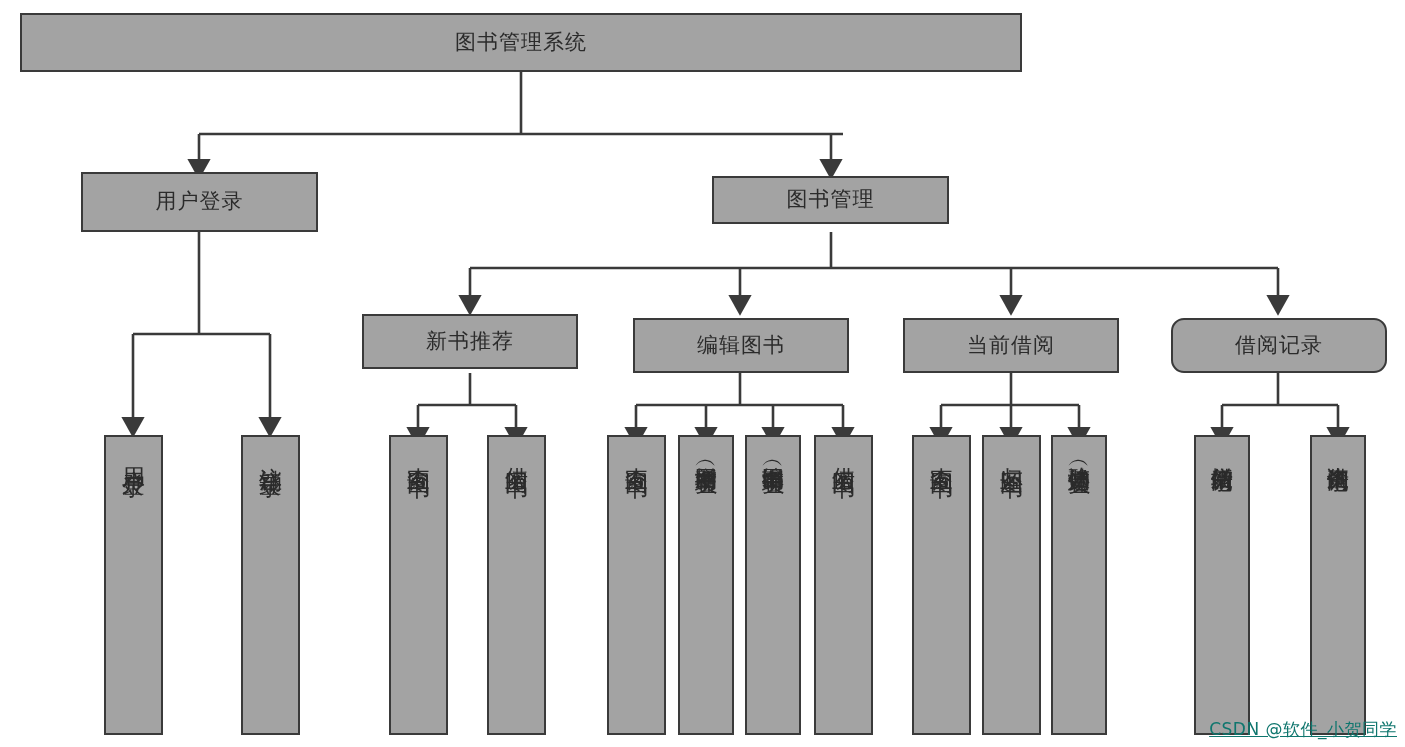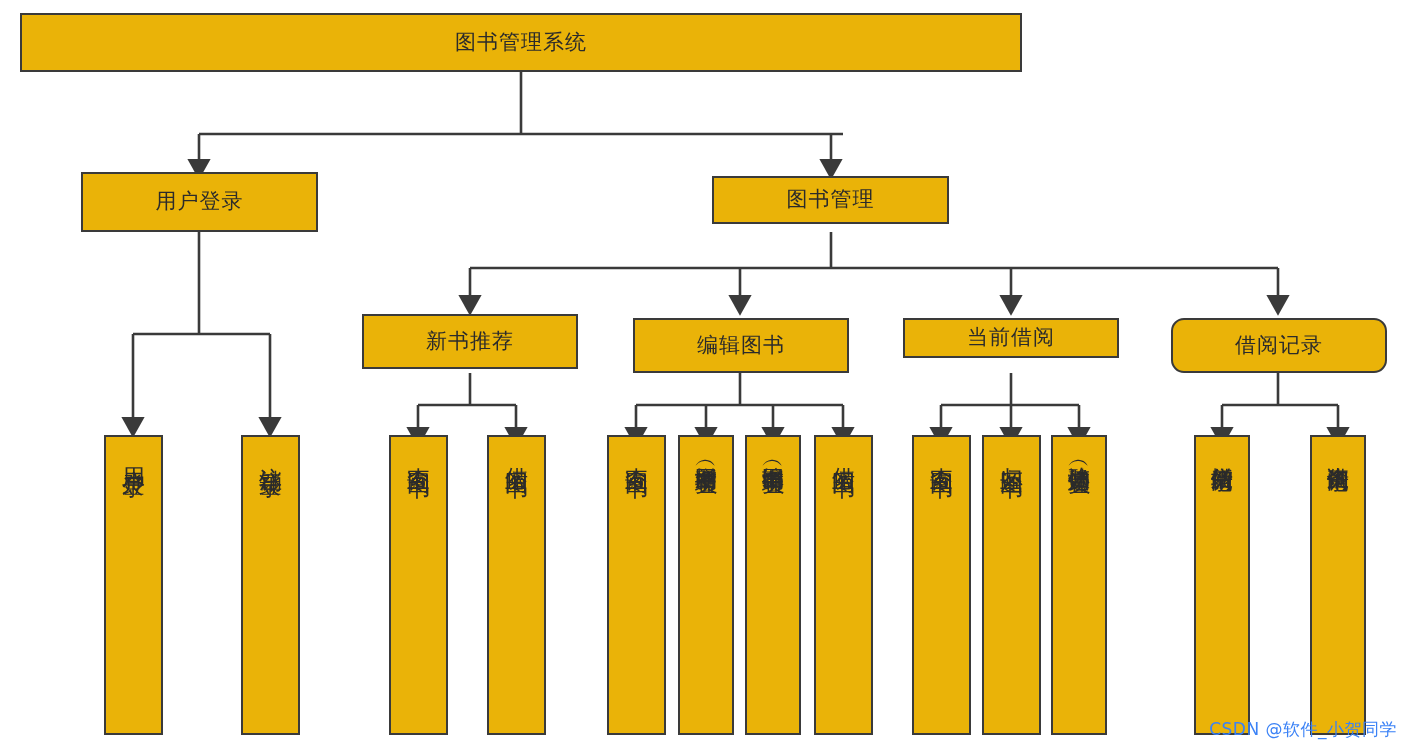--- a/index.html
+++ b/index.html
@@ -22,21 +22,21 @@
     left: 0;
     top: 0;
     width: 1405px;
     height: 747px;
     pointer-events: none;
   }
   .node {
     position: absolute;
     box-sizing: border-box;
     border: 2.5px solid #3a3a3a;
-    background: #eab308;
+    background: #a3a3a3;
     display: flex;
     align-items: center;
     justify-content: center;
     color: #2b2b2b;
   }
   .node.horiz .label {
     writing-mode: horizontal-tb;
     font-size: 21px;
     letter-spacing: 1px;
     line-height: 1.1;
@@ -57,23 +57,24 @@
   }
   .node.vert.tight .label {
     font-size: 22px;
     letter-spacing: 1px;
   }
   #watermark {
     position: absolute;
     right: 8px;
     bottom: 6px;
     font-size: 17px;
-    color: #3b82f6;
+    color: #0f766e;
     letter-spacing: 0.5px;
     white-space: nowrap;
+    text-decoration: underline;
   }
 </style>
 </head>
 <body>
 
 <div id="canvas">
 
   <svg id="edges" viewBox="0 0 1405 747" xmlns="http://www.w3.org/2000/svg">
     <defs>
       <marker id="arrow" markerWidth="9" markerHeight="9" refX="1.2" refY="4.5" orient="auto" markerUnits="strokeWidth">
@@ -134,21 +135,21 @@
   <div class="node horiz" style="left:712px; top:176px; width:237px; height:48px;justify-content:center;">
     <span class="label">图书管理</span>
   </div>
 
   <div class="node horiz" style="left:362px; top:314px; width:216px; height:55px;">
     <span class="label">新书推荐</span>
   </div>
   <div class="node horiz" style="left:633px; top:318px; width:216px; height:55px;">
     <span class="label">编辑图书</span>
   </div>
-  <div class="node horiz" style="left:903px; top:318px; width:216px; height:40px;">
+  <div class="node horiz" style="left:903px; top:318px; width:216px; height:55px;">
     <span class="label">当前借阅</span>
   </div>
   <div class="node horiz" style="left:1171px; top:318px; width:216px; height:55px;border-radius:13px;">
     <span class="label">借阅记录</span>
   </div>
 
   <div class="node vert" style="left:104px; top:435px; width:59px; height:300px;">
     <span class="label">用户登录</span>
   </div>
   <div class="node vert" style="left:241px; top:435px; width:59px; height:300px;">

